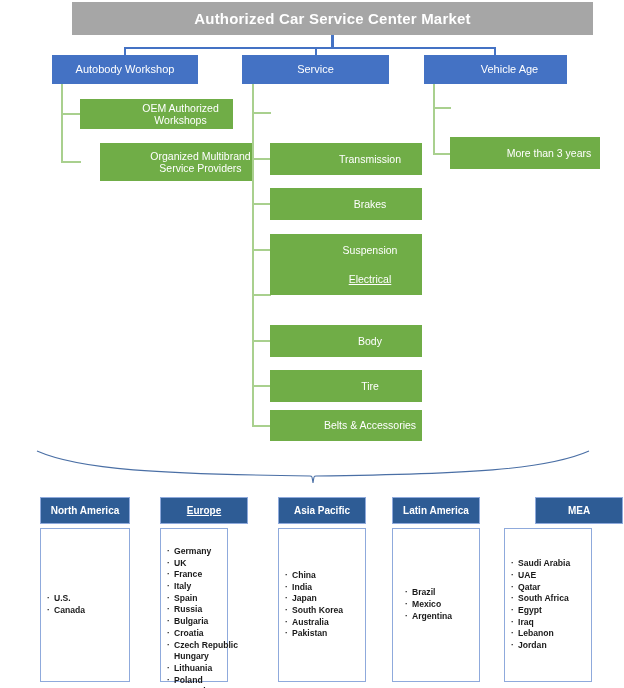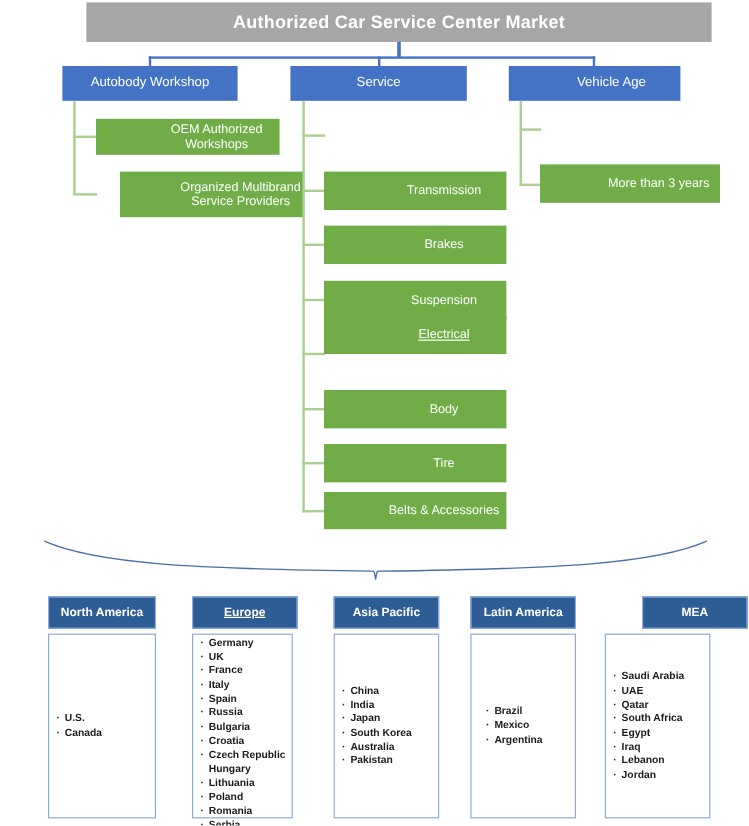--- a/index.html
+++ b/index.html
@@ -170,21 +170,21 @@
 
   <div class="region-head" style="left:40px; top:497px; width:90px;">North America</div>
   <div class="region-body center" style="left:40px; top:528px; width:90px; height:154px;">
     <ul class="region-list">
         <li><span class="bul">·</span><span>U.S.</span></li>
         <li><span class="bul">·</span><span>Canada</span></li>
       </ul>
   </div>
 
   <div class="region-head" style="left:160px; top:497px; width:88px;text-decoration:underline;">Europe</div>
-  <div class="region-body topal" style="left:160px; top:528px; width:84px; height:154px; padding-top:1px;">
+  <div class="region-body topal" style="left:160px; top:528px; width:68px; height:154px; padding-top:17px;">
     <ul class="region-list">
         <li><span class="bul">·</span><span>Germany</span></li>
         <li><span class="bul">·</span><span>UK</span></li>
         <li><span class="bul">·</span><span>France</span></li>
         <li><span class="bul">·</span><span>Italy</span></li>
         <li><span class="bul">·</span><span>Spain</span></li>
         <li><span class="bul">·</span><span>Russia</span></li>
         <li><span class="bul">·</span><span>Bulgaria</span></li>
         <li><span class="bul">·</span><span>Croatia</span></li>
         <li><span class="bul">·</span><span>Czech Republic</span></li>

